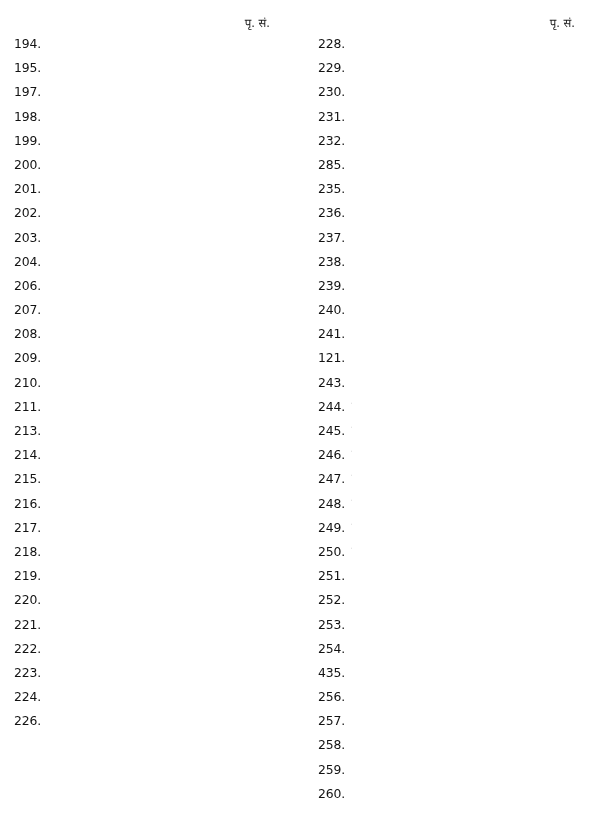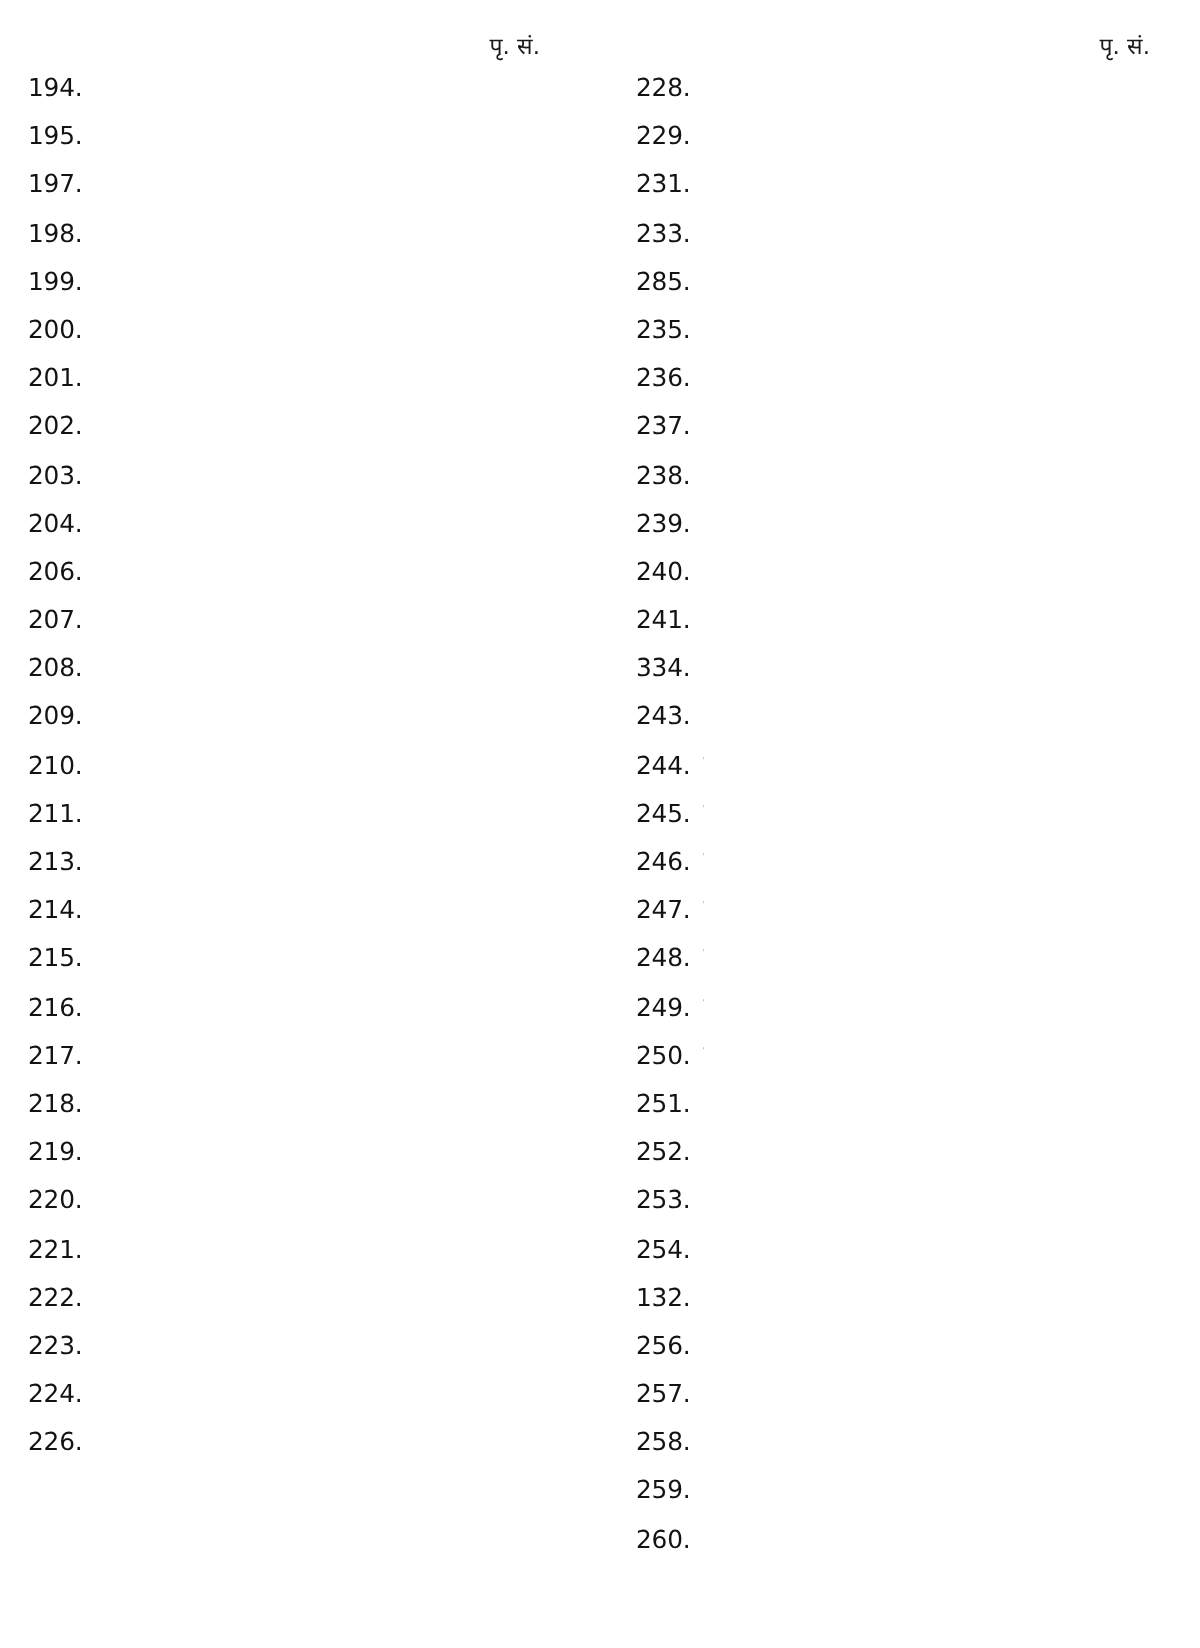--- a/index.html
+++ b/index.html
@@ -264,28 +264,33 @@
             <span class="num">228.</span>
             <span class="title">जीवनदास</span>
             <span class="page">210</span>
           </div>
           <div class="entry">
             <span class="num">229.</span>
             <span class="title">जुगल जोड़ी परिक्रमा</span>
             <span class="page">210</span>
           </div>
           <div class="entry">
+            <span class="num">230.</span>
+            <span class="title">जुगलदास</span>
+            <span class="page">210</span>
+          </div>
+          <div class="entry">
             <span class="num">231.</span>
             <span class="title">जैन आगम ग्रंथ</span>
             <span class="page">210</span>
           </div>
           <div class="entry">
-            <span class="num">233.</span>
-            <span class="title">जैन धर्म का दार्शनिक सिद्धान्त</span>
-            <span class="page">213</span>
+            <span class="num">232.</span>
+            <span class="title">जैन धर्म और श्रीकृष्ण</span>
+            <span class="page">211</span>
           </div>
           <div class="entry">
             <span class="num">285.</span>
             <span class="title">जैन धर्म में कृष्ण कथा</span>
             <span class="page">216</span>
           </div>
           <div class="entry">
             <span class="num">235.</span>
             <span class="title">जैन धार्मिक स्थल फतेहपुर सीकरी</span>
             <span class="page">226</span>
@@ -314,21 +319,21 @@
             <span class="num">240.</span>
             <span class="title">ज्योतिष</span>
             <span class="page">231</span>
           </div>
           <div class="entry">
             <span class="num">241.</span>
             <span class="title">ज्ञान</span>
             <span class="page">233</span>
           </div>
           <div class="entry">
-            <span class="num">334.</span>
+            <span class="num">121.</span>
             <span class="title">ठंडीराम</span>
             <span class="page">236</span>
           </div>
           <div class="entry">
             <span class="num">243.</span>
             <span class="title">ठाकुरदास</span>
             <span class="page">236</span>
           </div>
           <div class="entry">
             <span class="num">244.</span>
@@ -379,21 +384,21 @@
             <span class="num">253.</span>
             <span class="title">तर्पण</span>
             <span class="page">241</span>
           </div>
           <div class="entry">
             <span class="num">254.</span>
             <span class="title">तिलक</span>
             <span class="page">243</span>
           </div>
           <div class="entry">
-            <span class="num">132.</span>
+            <span class="num">435.</span>
             <span class="title">तीन वन परिक्रमा</span>
             <span class="page">245</span>
           </div>
           <div class="entry">
             <span class="num">256.</span>
             <span class="title">तुलसीदास (लालजी)</span>
             <span class="page">245</span>
           </div>
           <div class="entry">
             <span class="num">257.</span>

